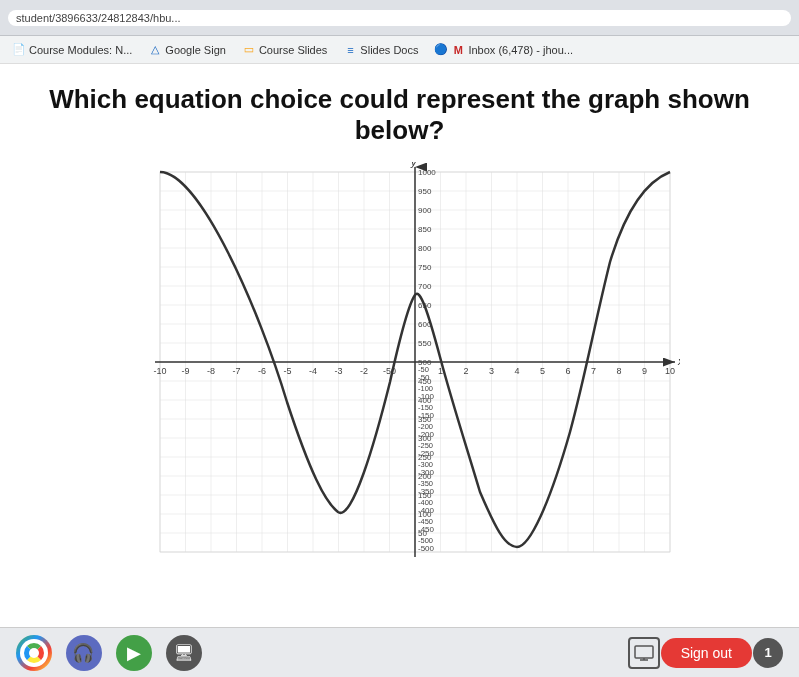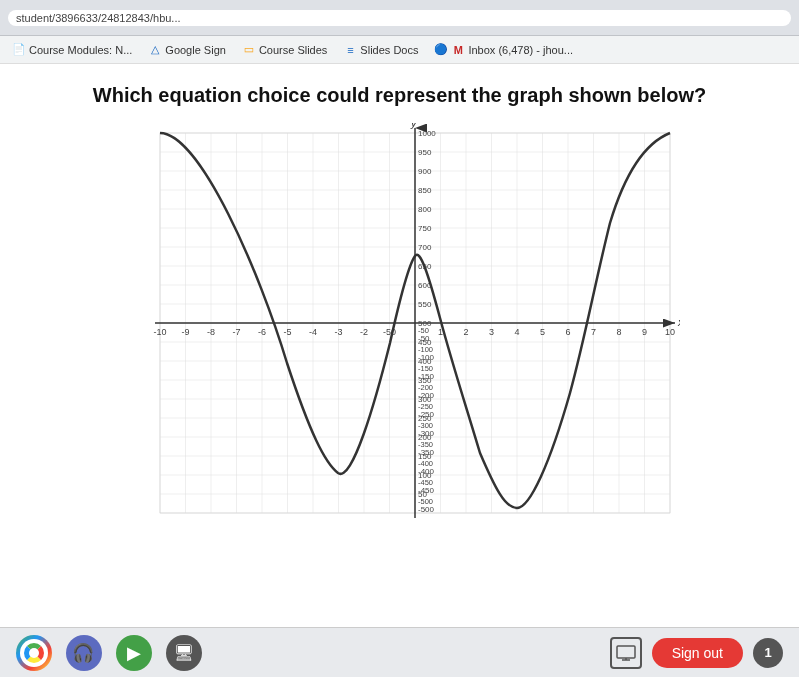--- a/index.html
+++ b/index.html
@@ -71,21 +71,21 @@
     
     .main-content {
       width: 100%;
       height: calc(677px - 64px - 50px);
       background: white;
       padding: 20px 30px 10px 30px;
       overflow: hidden;
     }
 
     .question-text {
-      font-size: 20px;
+      font-size: 26px;
       font-weight: bold;
       color: #111;
       margin-bottom: 16px;
       text-align: center;
     }
 
     
     .graph-container {
       display: flex;
       justify-content: center;
@@ -122,21 +122,21 @@
       height: 36px;
       border-radius: 50%;
       display: flex;
       align-items: center;
       justify-content: center;
       cursor: pointer;
     }
     .taskbar-right {
       display: flex;
       align-items: center;
-      gap: 10px;
+      gap: 1px;
     }
     .sign-out-btn {
       background: #e53935;
       color: white;
       border: none;
       border-radius: 20px;
       padding: 7px 20px;
       font-size: 14px;
       font-weight: 500;
       cursor: pointer;

